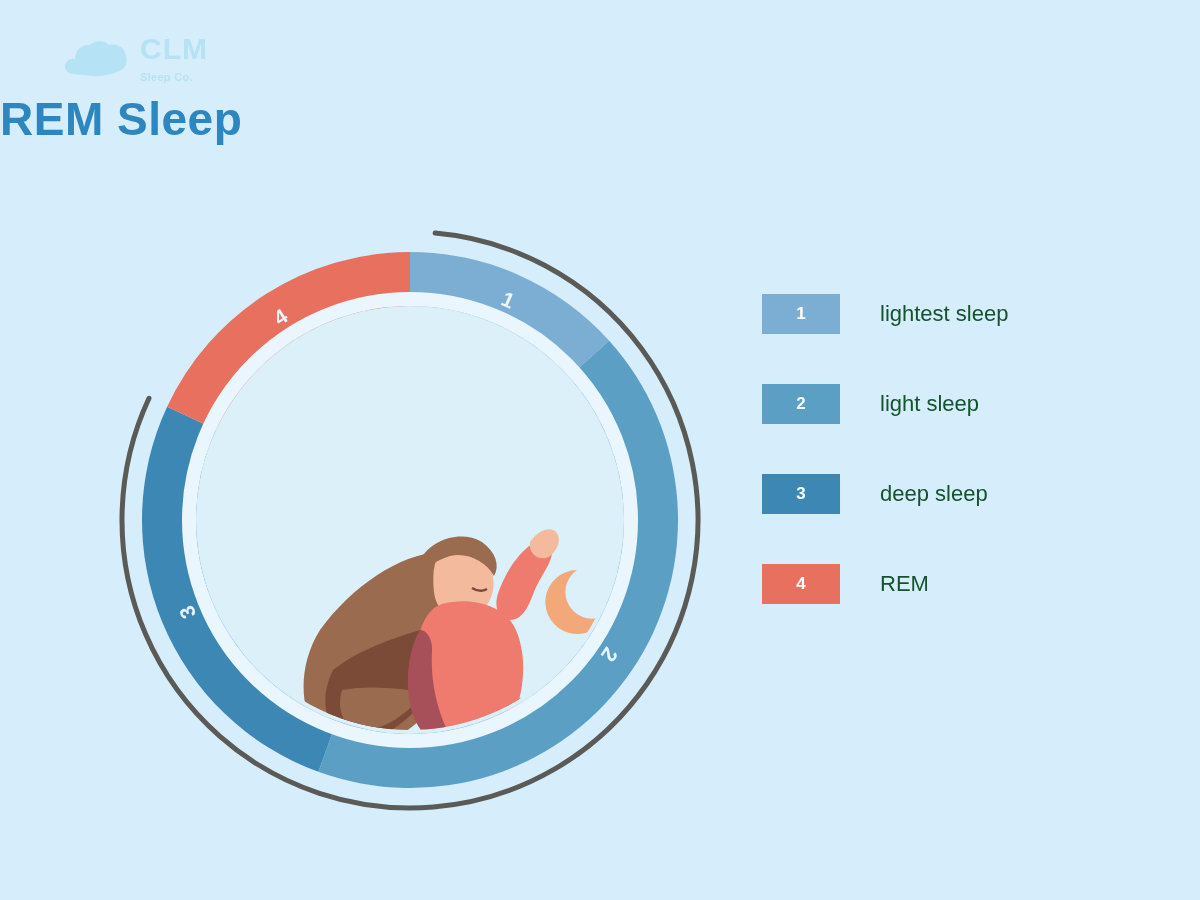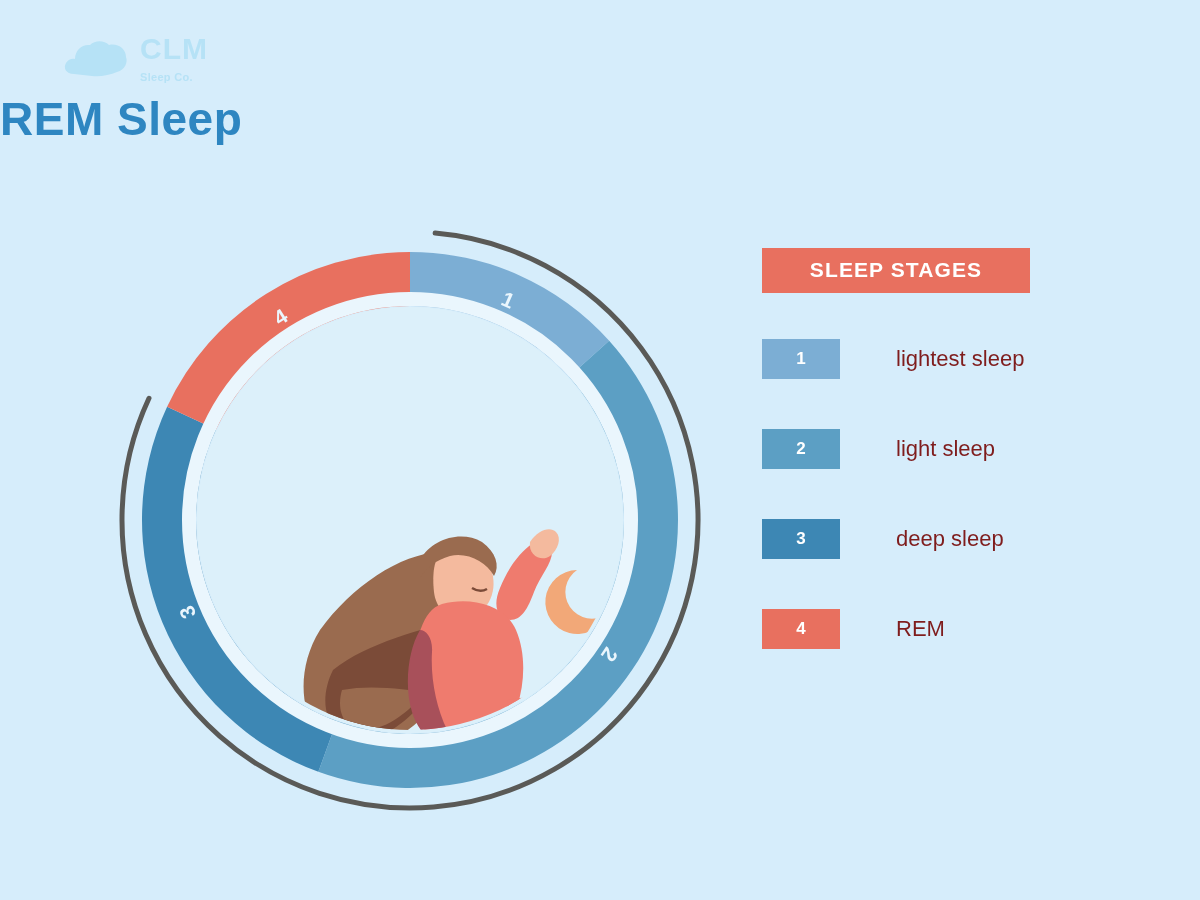--- a/index.html
+++ b/index.html
@@ -121,23 +121,23 @@
     height: 40px;
     flex: none;
     display: flex;
     align-items: center;
     justify-content: center;
     color: #FFFFFF;
     font-size: 17px;
     font-weight: bold;
   }
   .legend-label {
-    margin-left: 56px;
+    margin-left: 40px;
     font-size: 22px;
-    color: #7f1d1d;
+    color: #14532d;
   }
   .legend-line {
     width: 78px;
     height: 5px;
     background: #5A5A57;
     flex: none;
     border-radius: 2px;
   }
 </style>
 </head>
@@ -242,21 +242,20 @@
                C468 648 472 614 482 588 C488 572 492 562 498 556 Z" fill="#A8505A"></path>
       <path d="M436 666 q14 -4 24 6 q-8 10 -20 12 q-10 -8 -4 -18 Z" fill="#8B4A3E"></path>
       <path d="M486 650 q14 -4 22 6 q-8 10 -18 12 q-10 -8 -4 -18 Z" fill="#8B4A3E"></path>
       <path d="M440 682 q12 -2 18 8 q-4 14 -14 18 q-12 -8 -4 -26 Z" fill="#F4BA9E"></path>
       <path d="M490 666 q12 -2 18 8 q-4 12 -14 16 q-10 -8 -4 -24 Z" fill="#F4BA9E"></path>
     </g>
   </svg>
 </div>
 
 <div id="legend">
-  <div id="legend-header">SLEEP STAGES</div>
   <div id="legend-items">
       <div class="legend-row">
         <div class="legend-swatch" style="background: rgb(124, 174, 212);">1</div>
         <div class="legend-label">lightest sleep</div>
       </div>
       <div class="legend-row">
         <div class="legend-swatch" style="background: rgb(92, 159, 196);">2</div>
         <div class="legend-label">light sleep</div>
       </div>
       <div class="legend-row">

